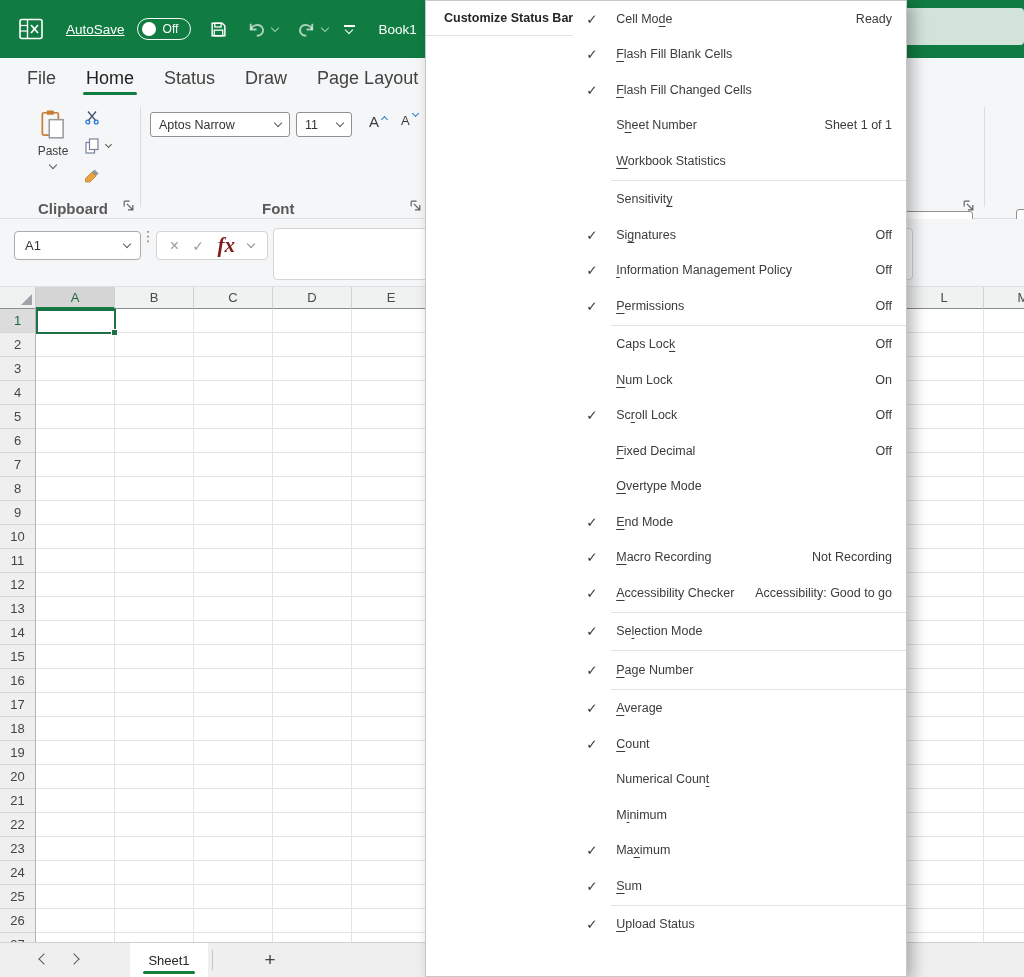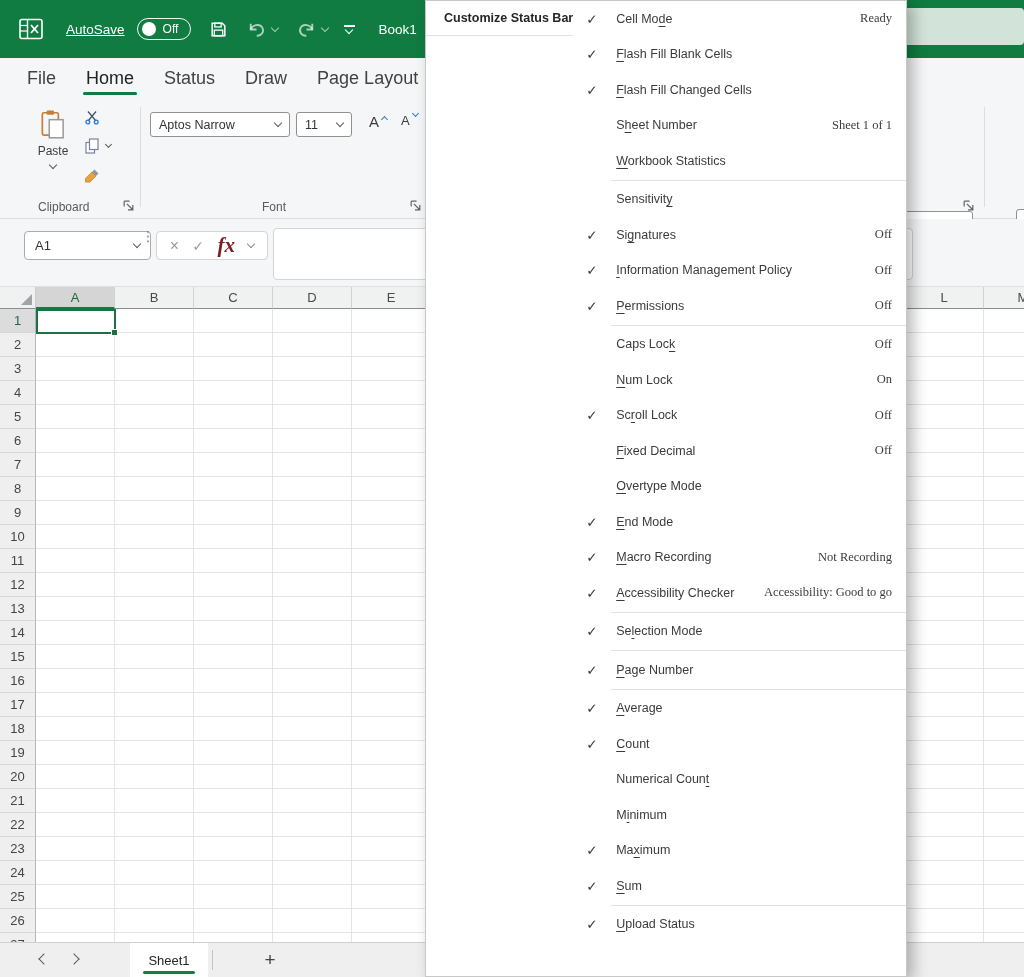--- a/index.html
+++ b/index.html
@@ -38,21 +38,21 @@
     background:#F5F6F7; display:flex; align-items:stretch; padding-left:12px; }
   .rtab { padding:0 15px; display:flex; align-items:center; font-size:18px; color:#424242;
     position:relative; cursor:default; white-space:nowrap; }
   .rtab.active { font-weight:400; color:#222; }
   .rtab.active::after { content:""; position:absolute; left:12px; right:12px; bottom:4px;
     height:3px; border-radius:2px; background:#107C41; }
 
   
   .ribbon { position:absolute; left:0; top:99px; width:1024px; height:120px;
     background:#F5F6F7; border-bottom:1px solid #DBDDDE; }
-  .group-label { position:absolute; font-size:12px; color:#5A5A5A; }
+  .group-label { position:absolute; font-size:15px; color:#5A5A5A;font-weight:bold; }
   .launcher { position:absolute; width:13px; height:13px; }
   .vsep { position:absolute; top:8px; width:1px; height:100px; background:#DCDDDE; }
 
   .paste-btn { position:absolute; left:30px; top:10px; width:46px; height:86px;
     display:flex; flex-direction:column; align-items:center; border-radius:4px; }
   .paste-label { font-size:12px; color:#3E3E3E; margin-top:3px; }
   .paste-chev { color:#5A5A5A; margin-top:4px; }
   .clip-col { position:absolute; left:84px; top:8px; display:flex; flex-direction:column; gap:9px; }
   .mini-btn { display:flex; align-items:center; gap:6px; height:20px; color:#5A5A5A; }
 
@@ -79,21 +79,21 @@
   .decimal-btn { position:absolute; font-size:8.5px; line-height:9px; color:#3B3B3B; text-align:center; }
   .decimal-btn .arr { color:#2B7CD3; }
   .condfmt { position:absolute; left:992px; top:146px; font-size:12px; color:#424242;
     line-height:17px; white-space:nowrap; }
   .condfmt-iconbox { position:absolute; left:1016px; top:110px; width:22px; height:26px;
     border:1.2px solid #8F8F8F; border-radius:3px; background:#fff; }
 
   
   .formulabar { position:absolute; left:0; top:219px; width:1024px; height:68px;
     background:#F5F6F7; border-bottom:1px solid #E0E0E0; }
-  .namebox { position:absolute; left:24px; top:12px; width:127px; height:29px; background:#fff;
+  .namebox { position:absolute; left:14px; top:12px; width:127px; height:29px; background:#fff;
     border:1px solid #ABABAB; border-radius:4px; display:flex; align-items:center;
     font-size:13px; color:#333; padding-left:10px; }
   .namebox .chev { position:absolute; right:10px; color:#5A5A5A; }
   .fb-dots { position:absolute; left:141px; top:13px; color:#7A7A7A; font-size:14px;
     letter-spacing:0; line-height:9px; text-align:center; width:8px; }
   .fx-group { position:absolute; left:156px; top:12px; width:112px; height:29px; background:#fff;
     border:1px solid #D4D4D4; border-radius:4px; display:flex; align-items:center;
     justify-content:space-around; padding:0 6px; }
   .fb-x { color:#9B9B9B; font-size:16px; }
   .fb-check { color:#9B9B9B; font-size:14px; }
@@ -138,21 +138,21 @@
   
   .status-menu { position:absolute; left:425px; top:0; width:482px; height:977px; background:#fff;
     border:1px solid #C8C8C8; box-shadow:6px 4px 14px rgba(0,0,0,.28); z-index:50;
     font-size:12.5px; color:#3B3B3B; display:flex; flex-direction:row; overflow:hidden; }
   .menu-title { height:35px; line-height:35px; padding-left:18px; font-weight:bold; font-size:12.5px;
     color:#262626; border-bottom:1px solid #E1E1E1; flex:none; }
   .menu-item { height:35.5px; flex:none; display:flex; align-items:center; padding:0 14px 0 13px; }
   .mi-check { width:24px; flex:none; color:#3D3D3D; font-size:13.5px; }
   .mi-label { margin-left:6px; white-space:nowrap; }
   .mi-label u { text-underline-offset:2.5px; }
-  .mi-value { margin-left:auto; white-space:nowrap; color:#3B3B3B;font-family:Liberation Serif, serif; }
+  .mi-value { margin-left:auto; white-space:nowrap; color:#3B3B3B; }
   .menu-sep { height:1px; background:#E1E1E1; margin:1px 0 1px 38px; flex:none; }
 </style>
 </head>
 <body>
 
 <div id="app">
 
   <div class="titlebar">
     <svg class="app-icon" viewBox="0 0 26 24">
       <rect x="2" y="2.5" width="22" height="19" rx="2" fill="none" stroke="#fff" stroke-width="1.6"></rect>

